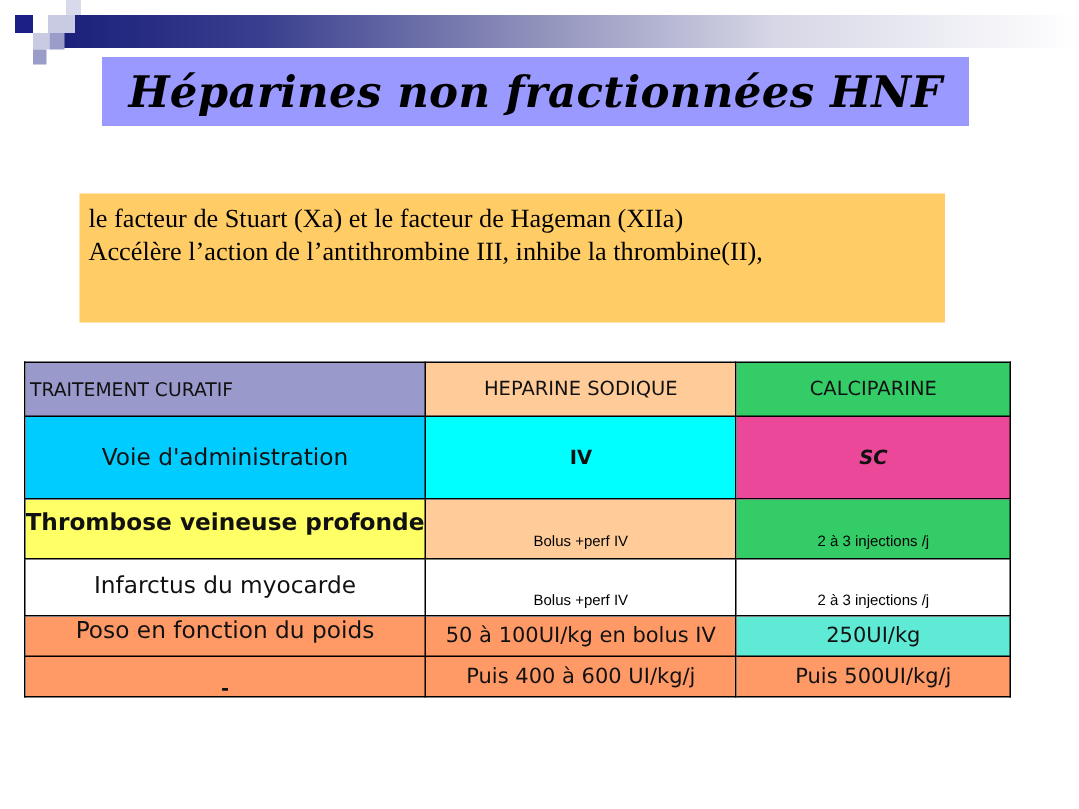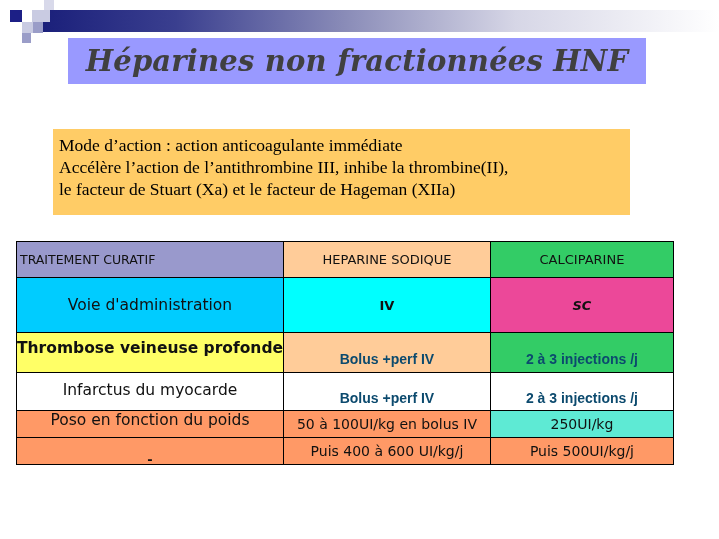--- a/index.html
+++ b/index.html
@@ -10,53 +10,52 @@
     .sq { position:absolute; }
     .sq1 { left:10px; top:10px; width:12px; height:12px; background:#1c1f86; }
     .sq2 { left:32px; top:10px; width:18px; height:12px; background:#c9cbe2; }
     .sq3 { left:22px; top:22px; width:11px; height:11px; background:#c9cbe2; }
     .sq4 { left:33px; top:22px; width:10px; height:11px; background:#9a9dc8; }
     .sq5 { left:22px; top:33px; width:9px; height:10px; background:#9a9dc8; }
     .sq6 { left:44px; top:0px; width:10px; height:10px; background:#d8d9ea; }
 
     .title-box { position:absolute; left:68px; top:38px; width:578px; height:46px; background:#9999ff;
       display:flex; align-items:center; justify-content:center; }
-    .title-text { font-family:"DejaVu Serif", serif; font-weight:bold; font-style:italic; font-size:29px; color:#404040; letter-spacing:0.2px; }
+    .title-text { font-family:"DejaVu Serif", serif; font-weight:bold; font-style:italic; font-size:29px; color:#000000; letter-spacing:0.2px; }
 
     .info-box { position:absolute; left:53px; top:129px; width:577px; height:86px; background:#ffcc66;
       font-family:"Liberation Serif", serif; font-size:17.5px; color:#000; line-height:22px; padding:5px 0 0 6px; box-sizing:border-box; }
     .info-line { display:block; white-space:nowrap; }
 
     .tbl { position:absolute; left:16px; top:241px; width:658px; border-collapse:collapse; }
     .tbl td { border:1px solid #000000; padding:0; text-align:center; vertical-align:middle; overflow:hidden; white-space:nowrap; }
     .c0 { width:238px; } .c1 { width:214px; } .c2 { width:204px;margin-left:16px; }
     .comic { font-family:"DejaVu Sans", sans-serif; font-size:13px; color:#111; }
-    .arial { font-family:"Liberation Sans", sans-serif; font-weight:bold; font-size:14px; color:#0c4a6e; }
+    .arial { font-family:"Liberation Sans", sans-serif; font-weight:normal; font-size:10px; color:#000000; }
     .big { font-size:15.5px; }
     .left { text-align:left !important; padding-left:3px !important; }
   </style>
 </head>
 <body>
 
 <div class="deco-bar"></div>
 <div class="sq sq6"></div>
 <div class="sq sq1"></div>
 <div class="sq sq2"></div>
 <div class="sq sq3"></div>
 <div class="sq sq4"></div>
 <div class="sq sq5"></div>
 
 <div class="title-box">
   <span class="title-text">Héparines non fractionnées HNF</span>
 </div>
 
 <div class="info-box">
-  <span class="info-line">Mode d’action : action anticoagulante immédiate</span>
+  <span class="info-line">le facteur de Stuart (Xa) et le facteur de Hageman (XIIa)</span>
   <span class="info-line">Accélère l’action de l’antithrombine III, inhibe la thrombine(II),</span>
-  <span class="info-line">le facteur de Stuart (Xa) et le facteur de Hageman (XIIa)</span>
 </div>
 
 <table class="tbl">
   <tbody>
       <tr style="height:36px">
     <td class="c0 comic left" style="background:#9999cc;font-size:12.5px;text-align:left;vertical-align:top;padding-top:10px">TRAITEMENT CURATIF</td>
     <td class="c1 comic" style="background:#ffcc99">HEPARINE SODIQUE</td>
     <td class="c2 comic" style="background:#33cc66">CALCIPARINE</td>
   </tr>
   <tr style="height:55px">

